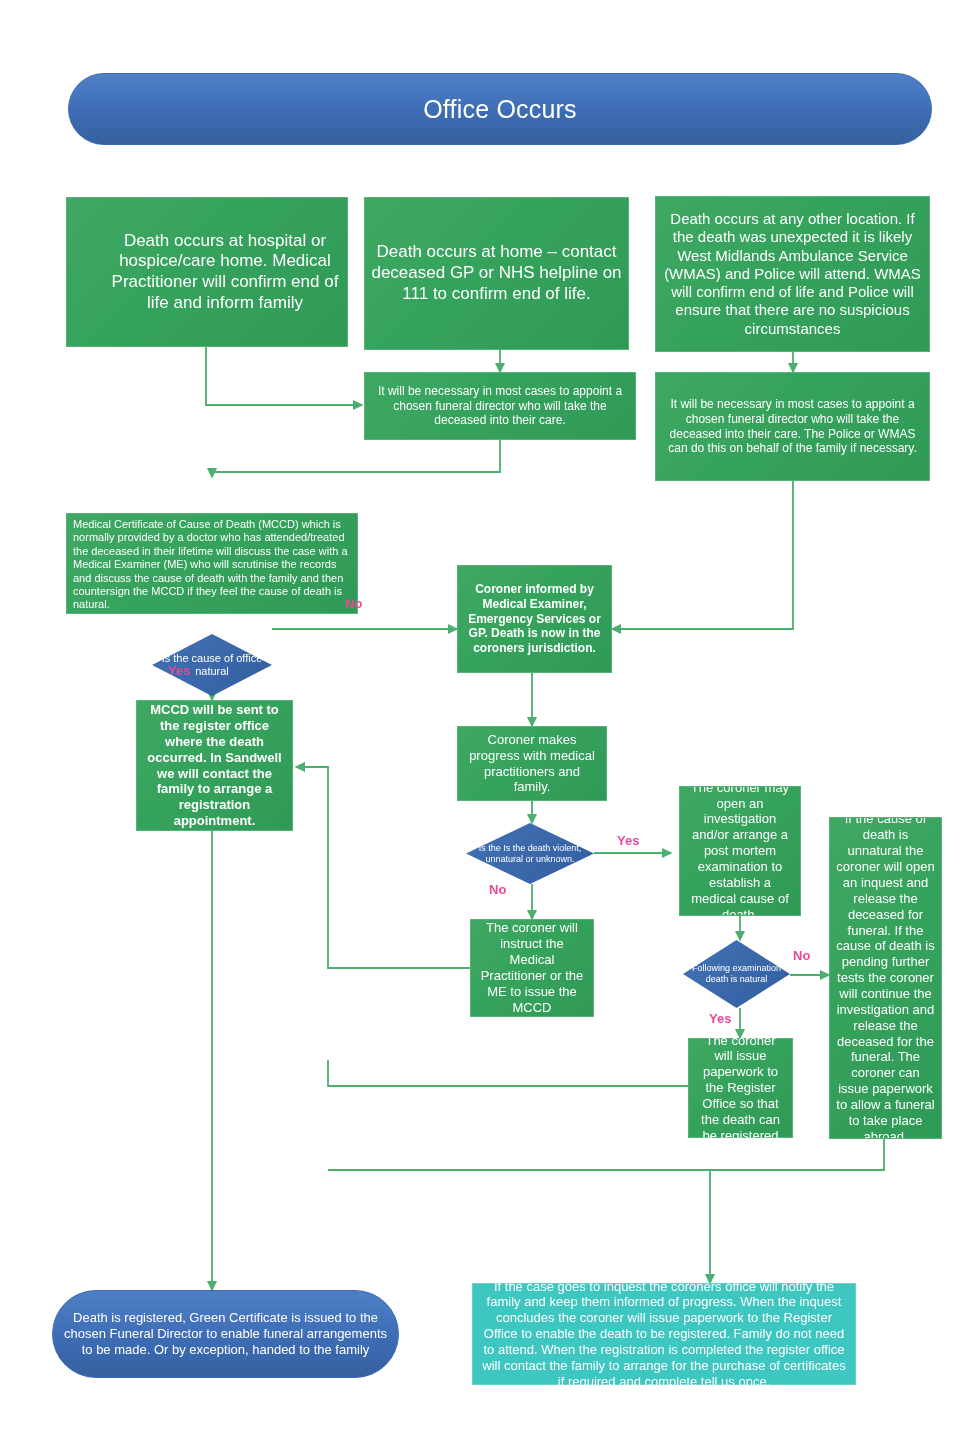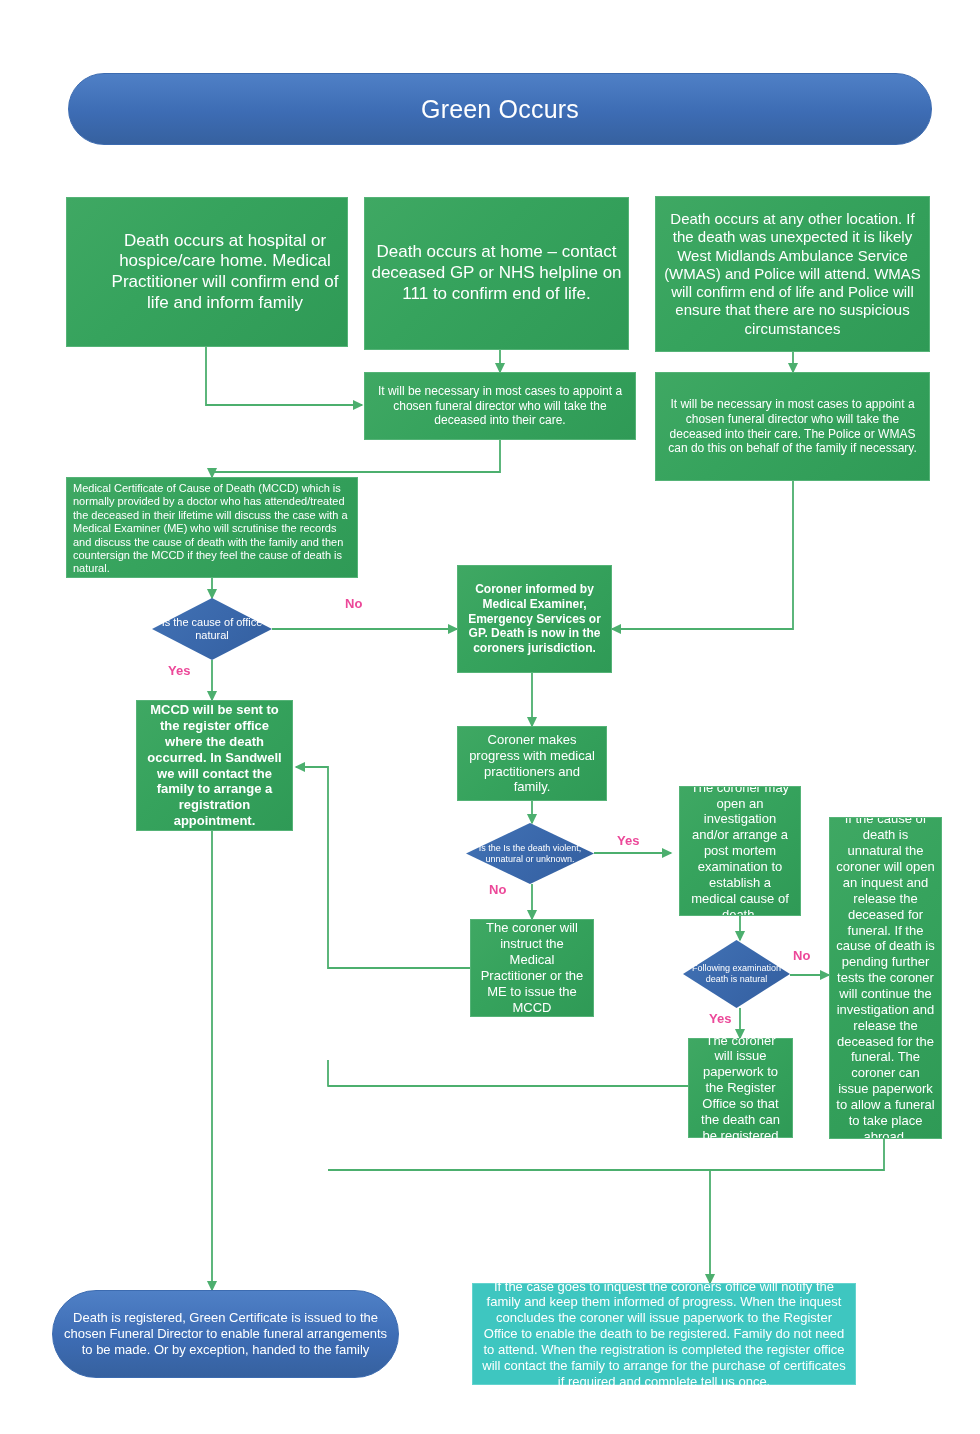--- a/index.html
+++ b/index.html
@@ -92,21 +92,21 @@
     font-size: 13px;
     z-index: 3;
     white-space: nowrap;
   }
 
   
   .fs17 { font-size: 17px; }
   .fs15 { font-size: 15px; }
   .fs13 { font-size: 13px; }
   .fs12 { font-size: 12px; }
-  .fs11 { font-size: 11px; }
+  .fs11 { font-size: 11px; margin-top: 36px; }
   .fs9  { font-size: 9px; }
   .bold { font-weight: bold; }
   .left { text-align: left; }
   .topalign { align-items: flex-start; }
   .clip { overflow: hidden; }
 </style>
 </head>
 <body>
 
 <div id="canvas">
@@ -155,21 +155,21 @@
 
       <path d="M212,831 L212,1290" marker-end="url(#ah)"></path>
 
       <path d="M884,1139 L884,1170 L710,1170 L710,1283" marker-end="url(#ah)"></path>
 
       <path d="M328,1170 L884,1170"></path>
     </g>
   </svg>
 
   <div class="node terminal title-banner" style="left:68px; top:73px; width:864px; height:72px;">
-    <span class="txt">Green Occurs</span>
+    <span class="txt">Office Occurs</span>
   </div>
 
   <div class="node proc fs17" style="left:66px; top:197px; width:282px; height:150px;padding-left:36px;">
     <span class="txt">Death occurs at hospital or hospice/care home.  Medical Practitioner will confirm end of life and inform family</span>
   </div>
 
   <div class="node proc fs17" style="left:364px; top:197px; width:265px; height:153px;">
     <span class="txt">Death occurs at home  – contact deceased GP or NHS helpline on 111 to confirm end of life.</span>
   </div>
 

